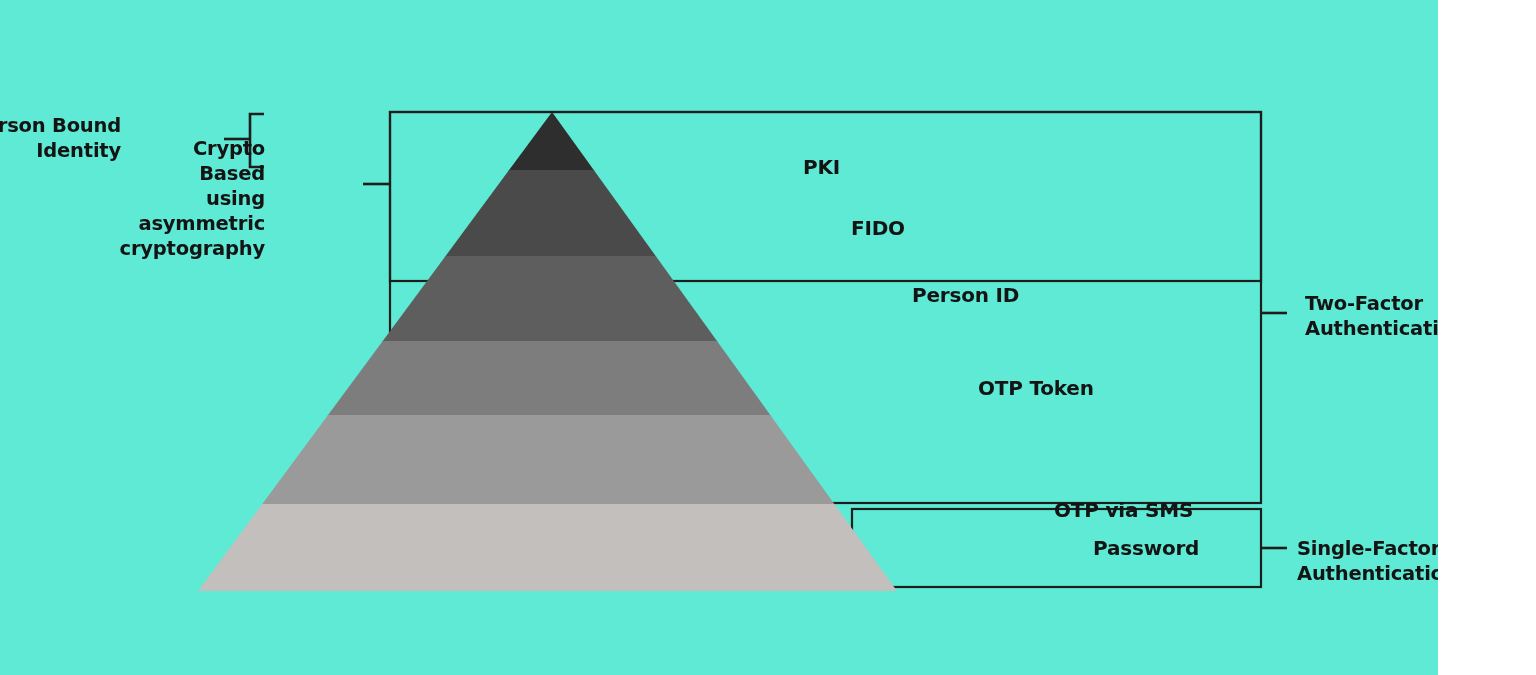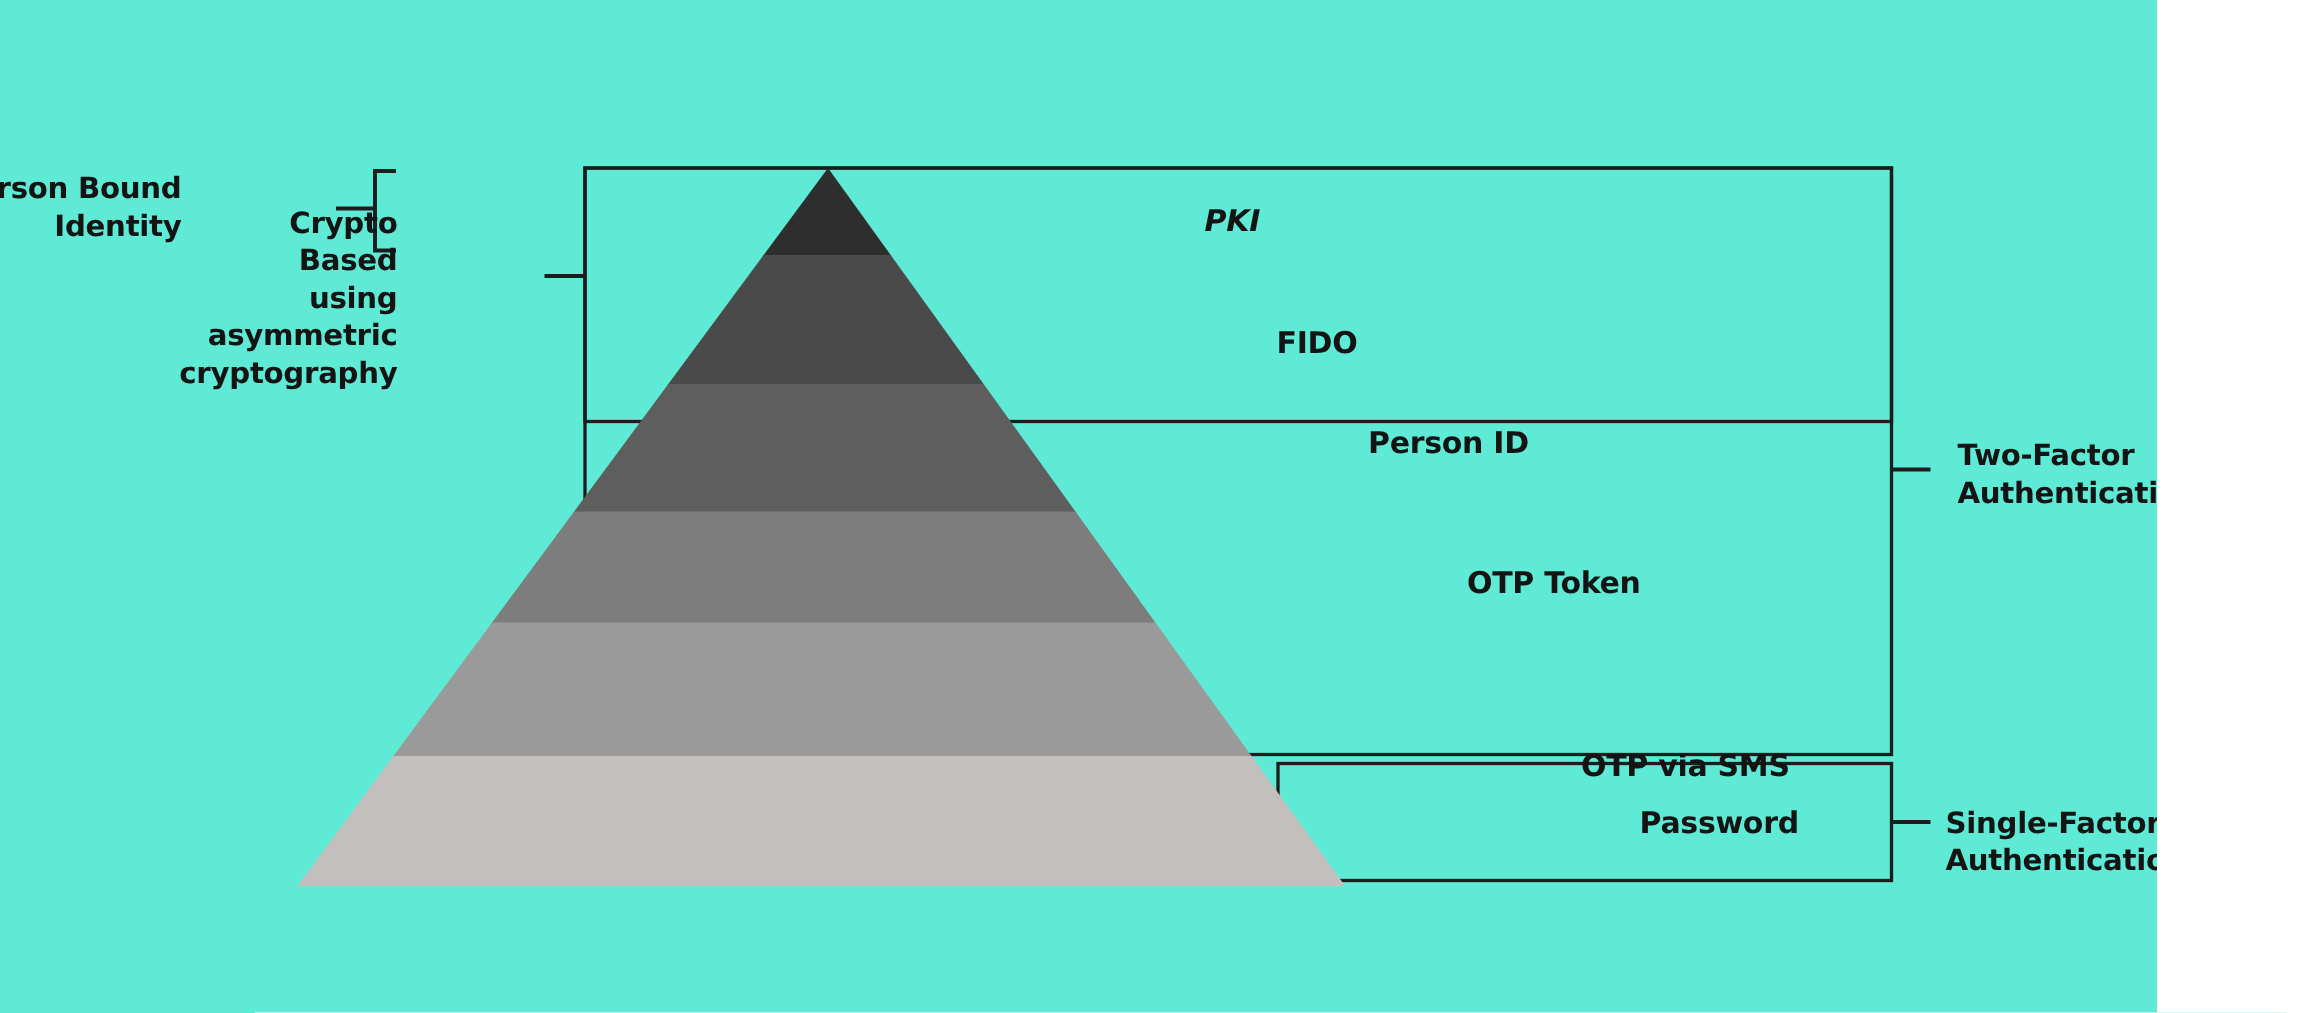--- a/index.html
+++ b/index.html
@@ -113,21 +113,21 @@
 asymmetric
 cryptography</div>
 
   <div class="lbl group-label lalign" id="lbl-two-factor" style="left: 1305px; top: 291px;">Two-Factor
 Authentication</div>
 
   <div class="lbl group-label lalign" id="lbl-single-factor" style="left: 1297px; top: 523px; margin-top: 13px;">Single-Factor
 Authentication</div>
 
   <div id="tier-labels">
-      <div class="lbl tier-label" style="left: 803px; top: 136px; font-style: italic;">PKI</div>
+      <div class="lbl tier-label" style="left: 803px; top: 156px;">PKI</div>
       <div class="lbl tier-label" style="left: 851px; top: 197px; margin-top: 20px;">FIDO</div>
       <div class="lbl tier-label" style="left: 912px; top: 284px;">Person ID</div>
       <div class="lbl tier-label" style="left: 978px; top: 377px;">OTP Token</div>
       <div class="lbl tier-label" style="left: 1054px; top: 451px; margin-top: 48px;">OTP via SMS</div>
       <div class="lbl tier-label" style="left: 1093px; top: 537px;">Password</div>
     </div>
 
 </div>
 
 </body></html>

